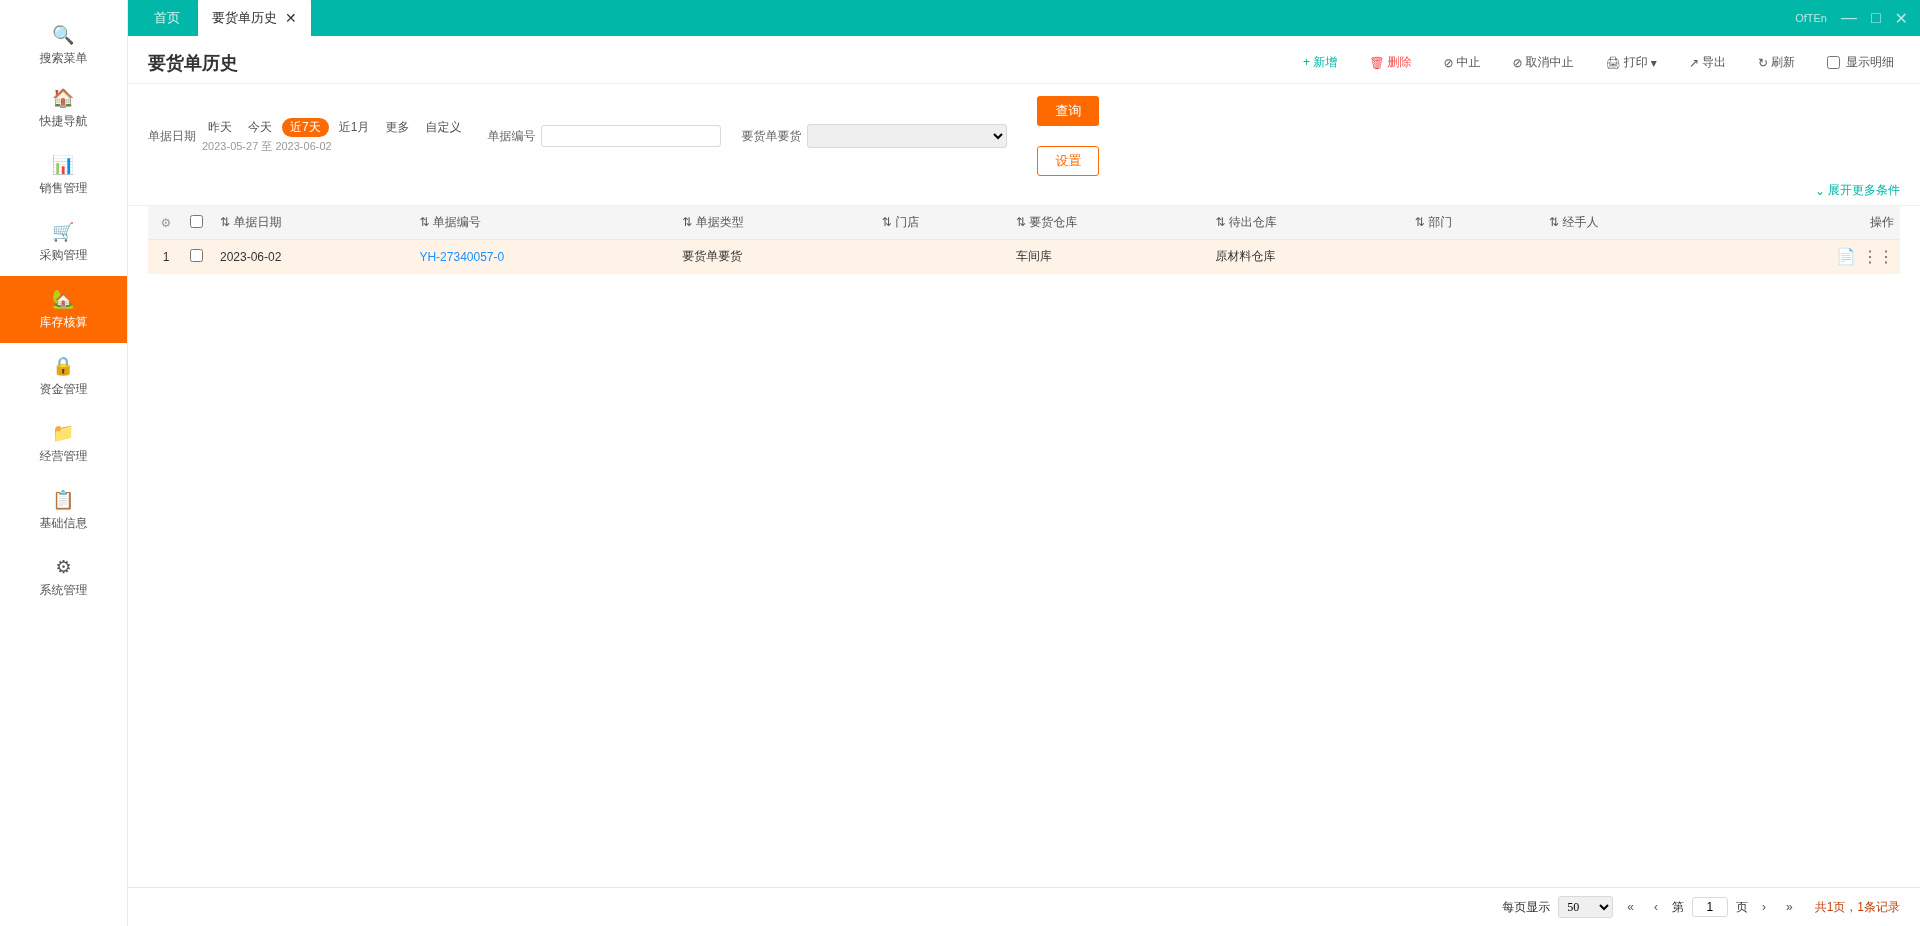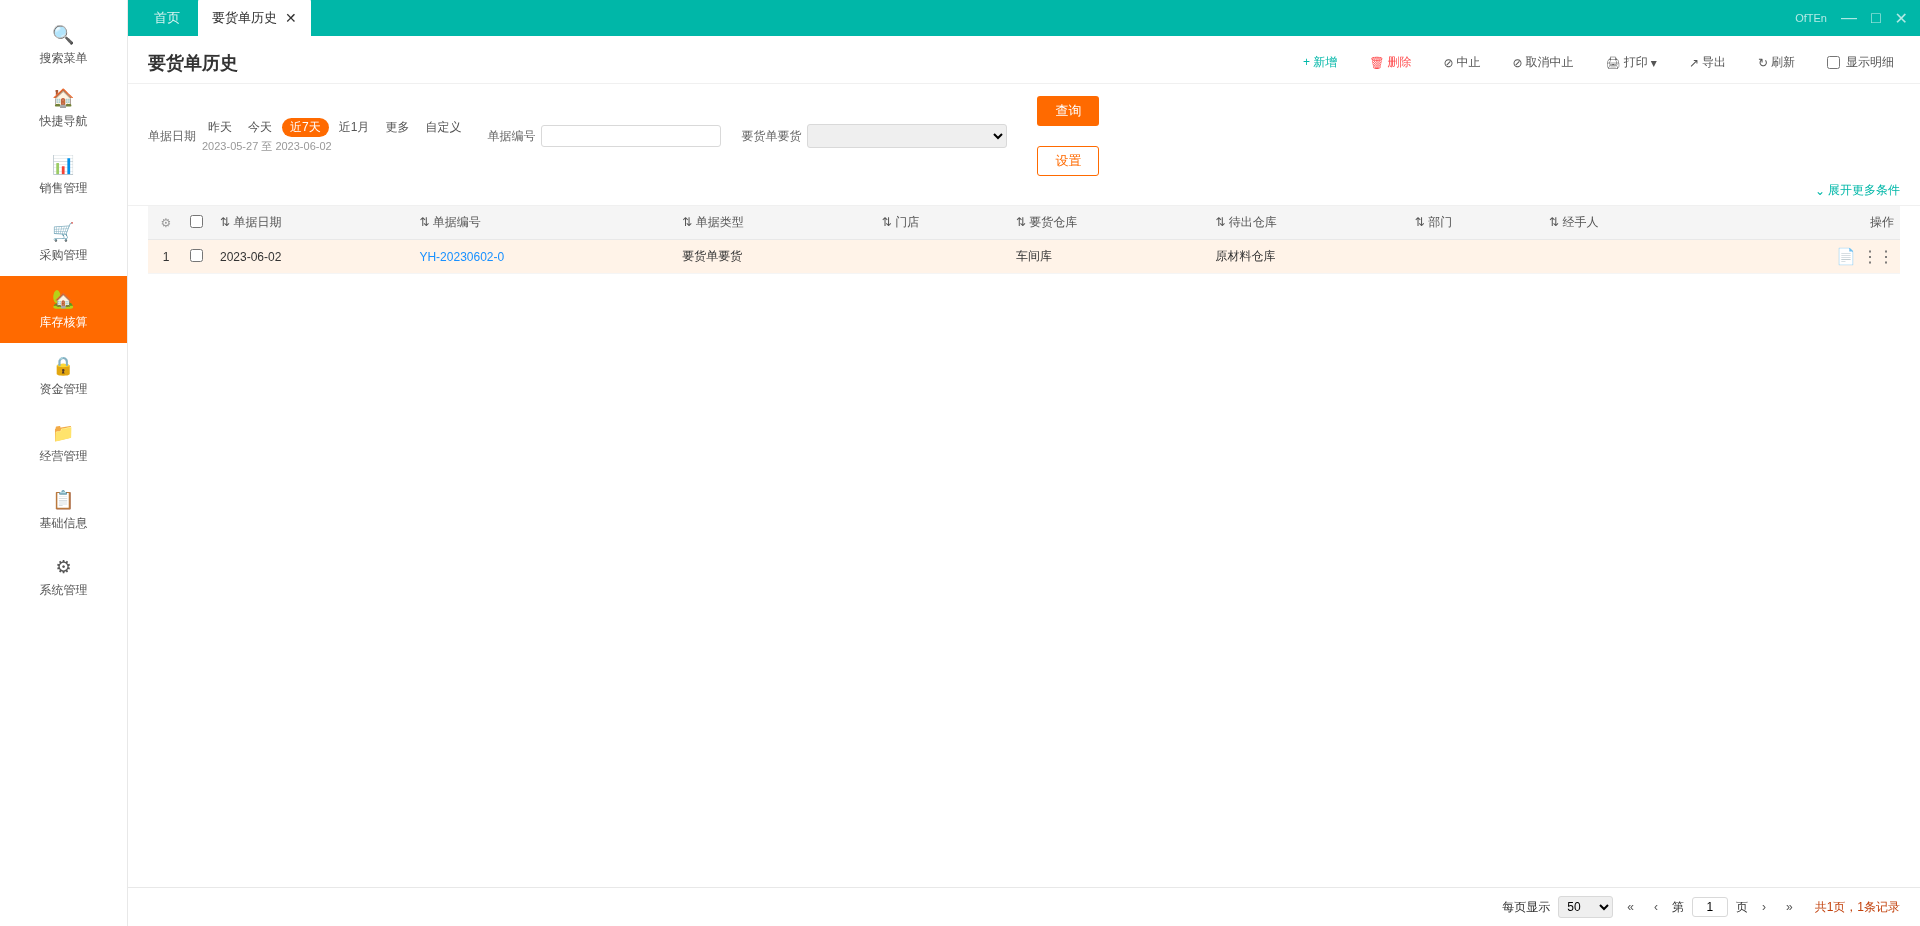--- a/index.html
+++ b/index.html
@@ -63,21 +63,21 @@
     .num-col { width: 36px; text-align: center; }
     .op-col { text-align: right; }
     .op-icons { display: flex; gap: 6px; justify-content: flex-end; align-items: center; }
     .op-icon { font-size: 16px; cursor: pointer; color: #666; }
 
     
     .footer-summary { padding: 8px 20px; background: #fafafa; border-top: 1px solid #e8e8e8; font-size: 12px; color: #666; flex-shrink: 0; }
 
     
     .pagination { padding: 8px 20px; display: flex; align-items: center; justify-content: flex-end; gap: 8px; font-size: 12px; flex-shrink: 0; border-top: 1px solid #e8e8e8; }
-    .page-size-select { border: 1px solid #d9d9d9; border-radius: 3px; padding: 2px 4px; font-size: 12px; width: 55px; }
+    .page-size-select { border: 1px solid #d9d9d9; border-radius: 3px; padding: 2px 4px; font-size: 12px; width: 55px; font-family: Liberation Serif, serif; }
     .page-btn { padding: 2px 6px; cursor: pointer; color: #555; border: none; background: none; font-size: 12px; }
     .page-input { border: 1px solid #d9d9d9; border-radius: 3px; padding: 2px 4px; font-size: 12px; width: 36px; text-align: center; }
 
     
     .often-badge { font-size: 11px; background: transparent; color: rgba(255,255,255,0.7); }
   </style>
 </head>
 <body>
 
 <div class="sidebar">
@@ -253,21 +253,21 @@
               <span>⇅ </span>经手人
             </th>
             <th class="op-col">操作</th>
           </tr>
         </thead>
         <tbody id="table-body">
         <tr class="highlighted">
       <td class="num-col">1</td>
       <td class="checkbox-col"><input type="checkbox" style=""></td>
       <td>2023-06-02</td>
-      <td class="link">YH-20230602-0</td>
+      <td class="link">YH-27340057-0</td>
       <td>要货单要货</td>
       <td></td>
       <td>车间库</td>
       <td>原材料仓库</td>
       <td></td>
       <td></td>
       <td class="op-col">
         <div class="op-icons">
           <span class="op-icon" title="编辑">📄</span>
           <span class="op-icon" title="更多">⋮⋮</span>

